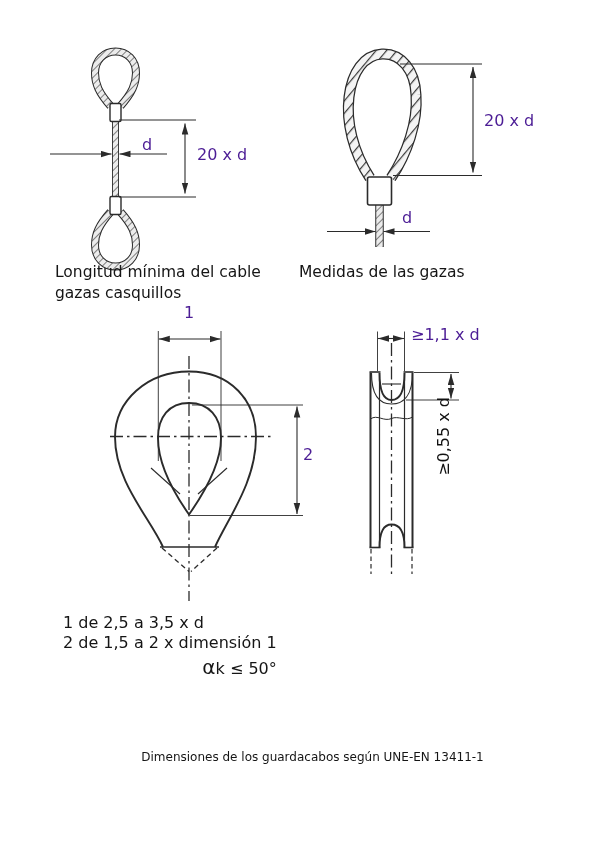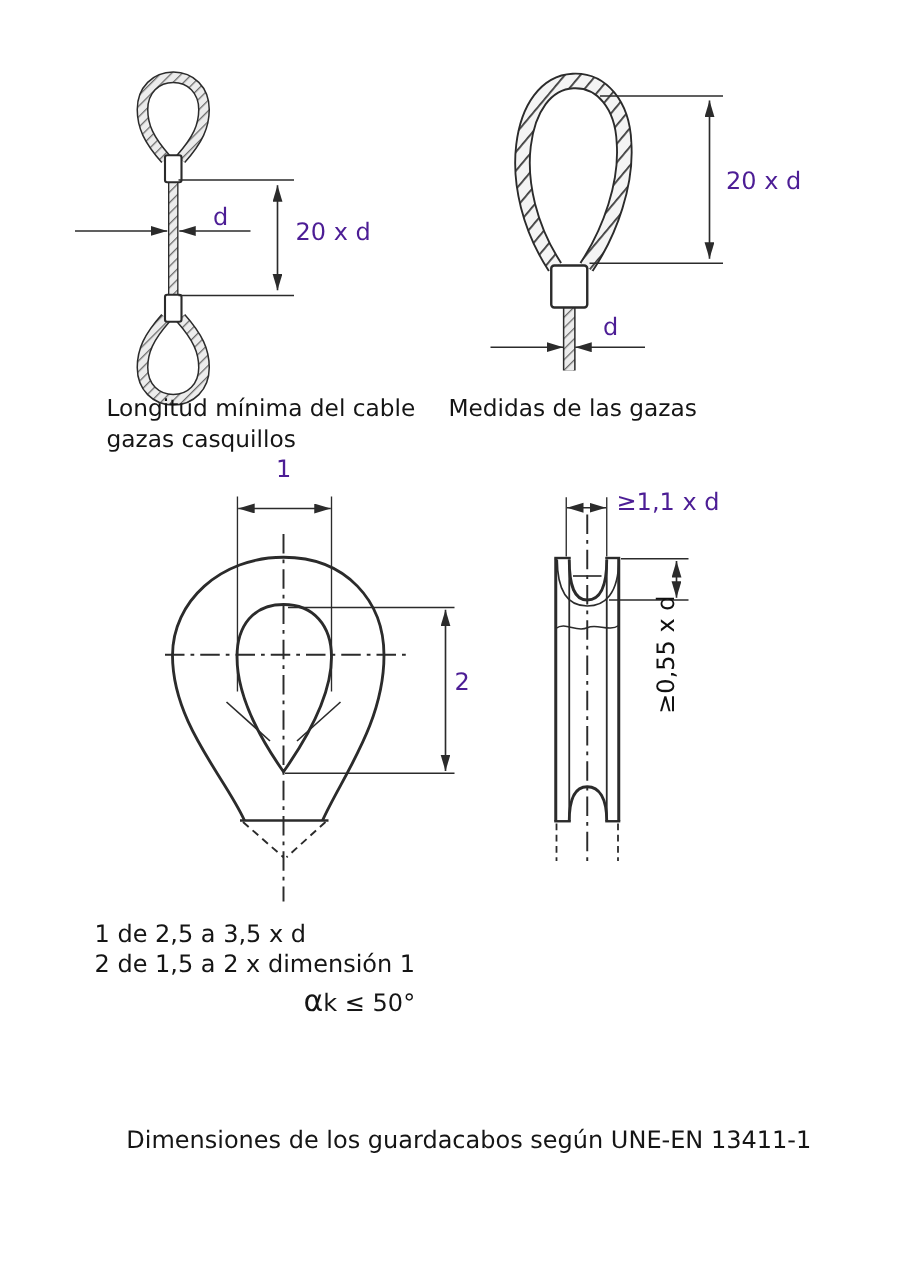--- a/index.html
+++ b/index.html
@@ -13,21 +13,21 @@
   .vlbl{
     position:absolute;font-size:16px;white-space:nowrap;color:#111;
     writing-mode:vertical-rl;transform:rotate(180deg);
   }
   .cap{position:absolute;font-size:15.5px;line-height:20.5px;color:#151515;}
   .legend{position:absolute;left:63px;top:613px;font-size:16px;line-height:20px;color:#151515;}
   .legend .angle-row{margin-top:4px;text-align:right;}
   .alpha{font-size:20px;line-height:1;}
   .footer{
     position:absolute;left:25px;top:750px;width:575px;text-align:center;
-    font-size:16px;color:#151515;
+    font-size:12px;color:#151515;
   }
 </style>
 </head>
 <body>
 
 <div class="page">
 
   <svg class="draw" width="600" height="848" viewBox="0 0 600 848">
     <defs>
       <marker id="ah" orient="auto-start-reverse" markerUnits="userSpaceOnUse" markerWidth="13" markerHeight="9" refX="11" refY="3.3">
@@ -140,21 +140,21 @@
 
   <span class="lbl" style="left:142px;top:136px;">d</span>
   <span class="lbl" style="left:197px;top:146px;">20 x d</span>
   <span class="lbl" style="left:484px;top:112px;">20 x d</span>
   <span class="lbl" style="left:402px;top:209px;">d</span>
   <span class="lbl" style="left:184px;top:304px;">1</span>
   <span class="lbl" style="left:303px;top:446px;">2</span>
   <span class="lbl" style="left:411px;top:326px;">≥1,1 x d</span>
   <span class="vlbl" style="left:434px;top:397px;">≥0,55 x d</span>
 
-  <div class="cap" style="left:55px;top:262px;margin-left:16px;">
+  <div class="cap" style="left:55px;top:262px;">
     <div>Longitud mínima del cable</div>
     <div>gazas casquillos</div>
   </div>
   <div class="cap" style="left:299px;top:262px;text-align:right;">Medidas de las gazas</div>
 
   <div class="legend">
     <div>1 de 2,5 a 3,5 x d</div>
     <div>2 de 1,5 a 2 x dimensión 1</div>
     <div class="angle-row"><span class="alpha">α</span><span>k ≤ 50°</span></div>
   </div>

